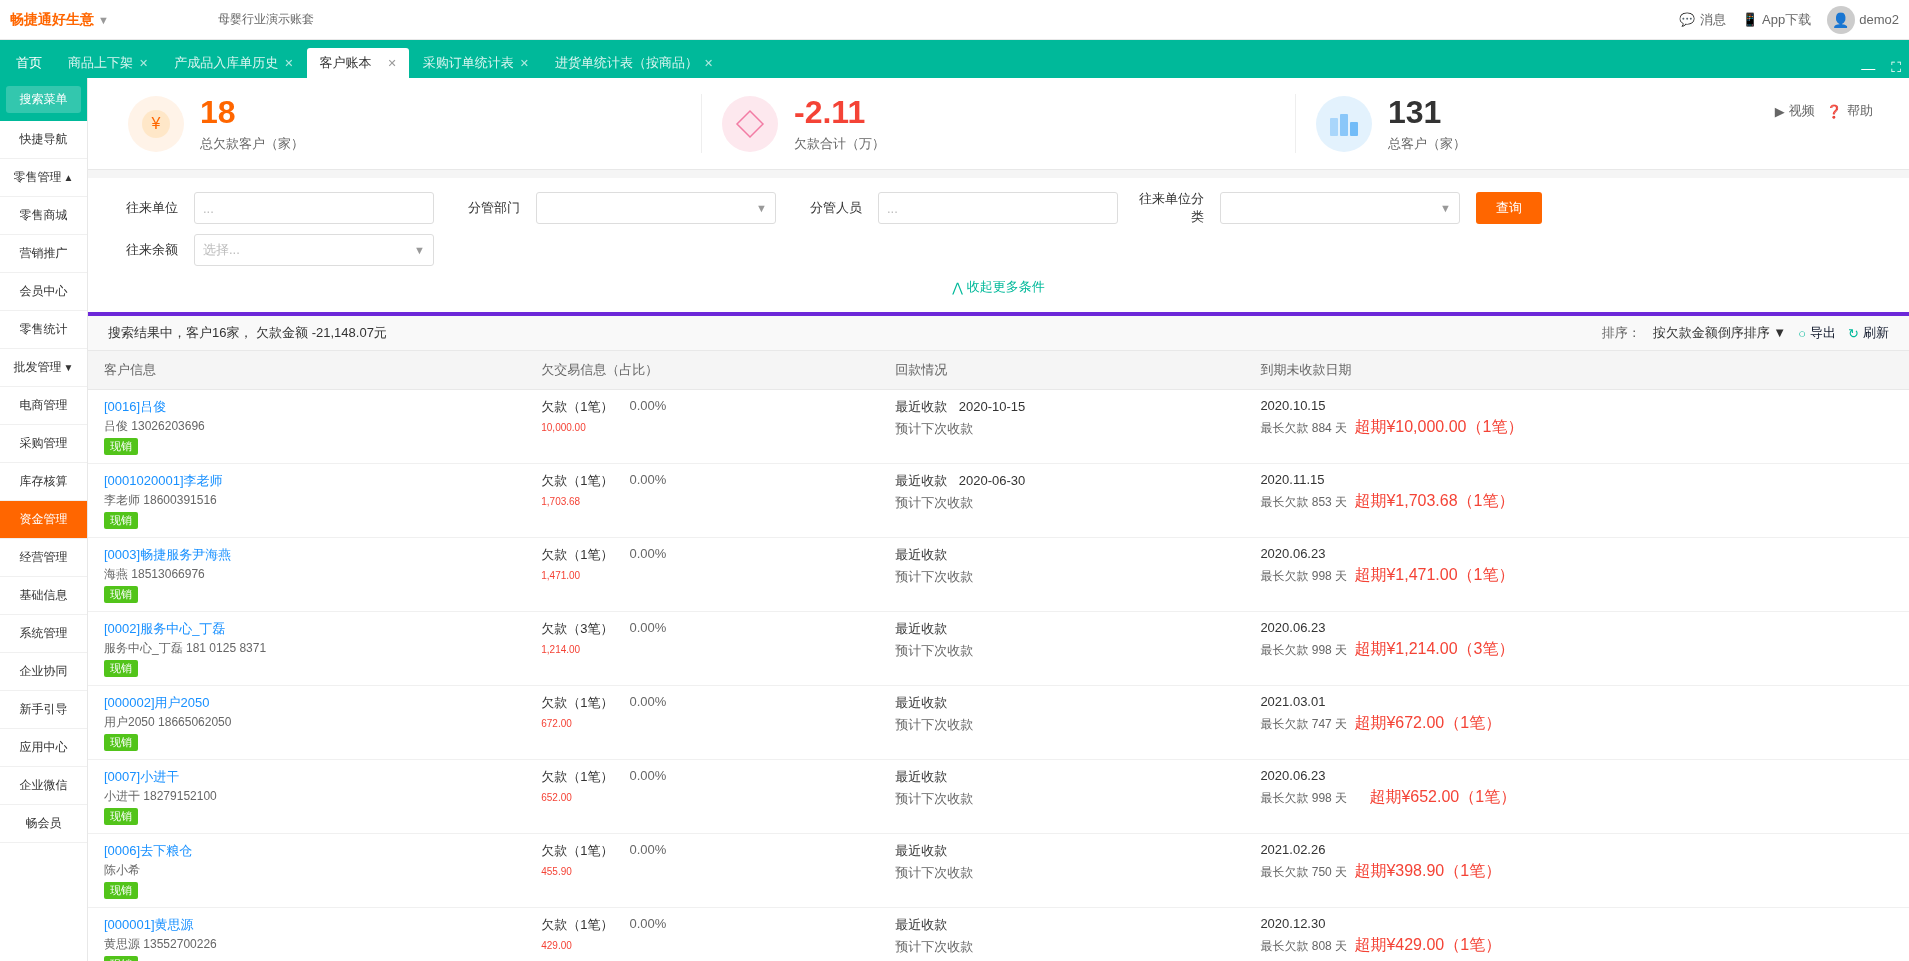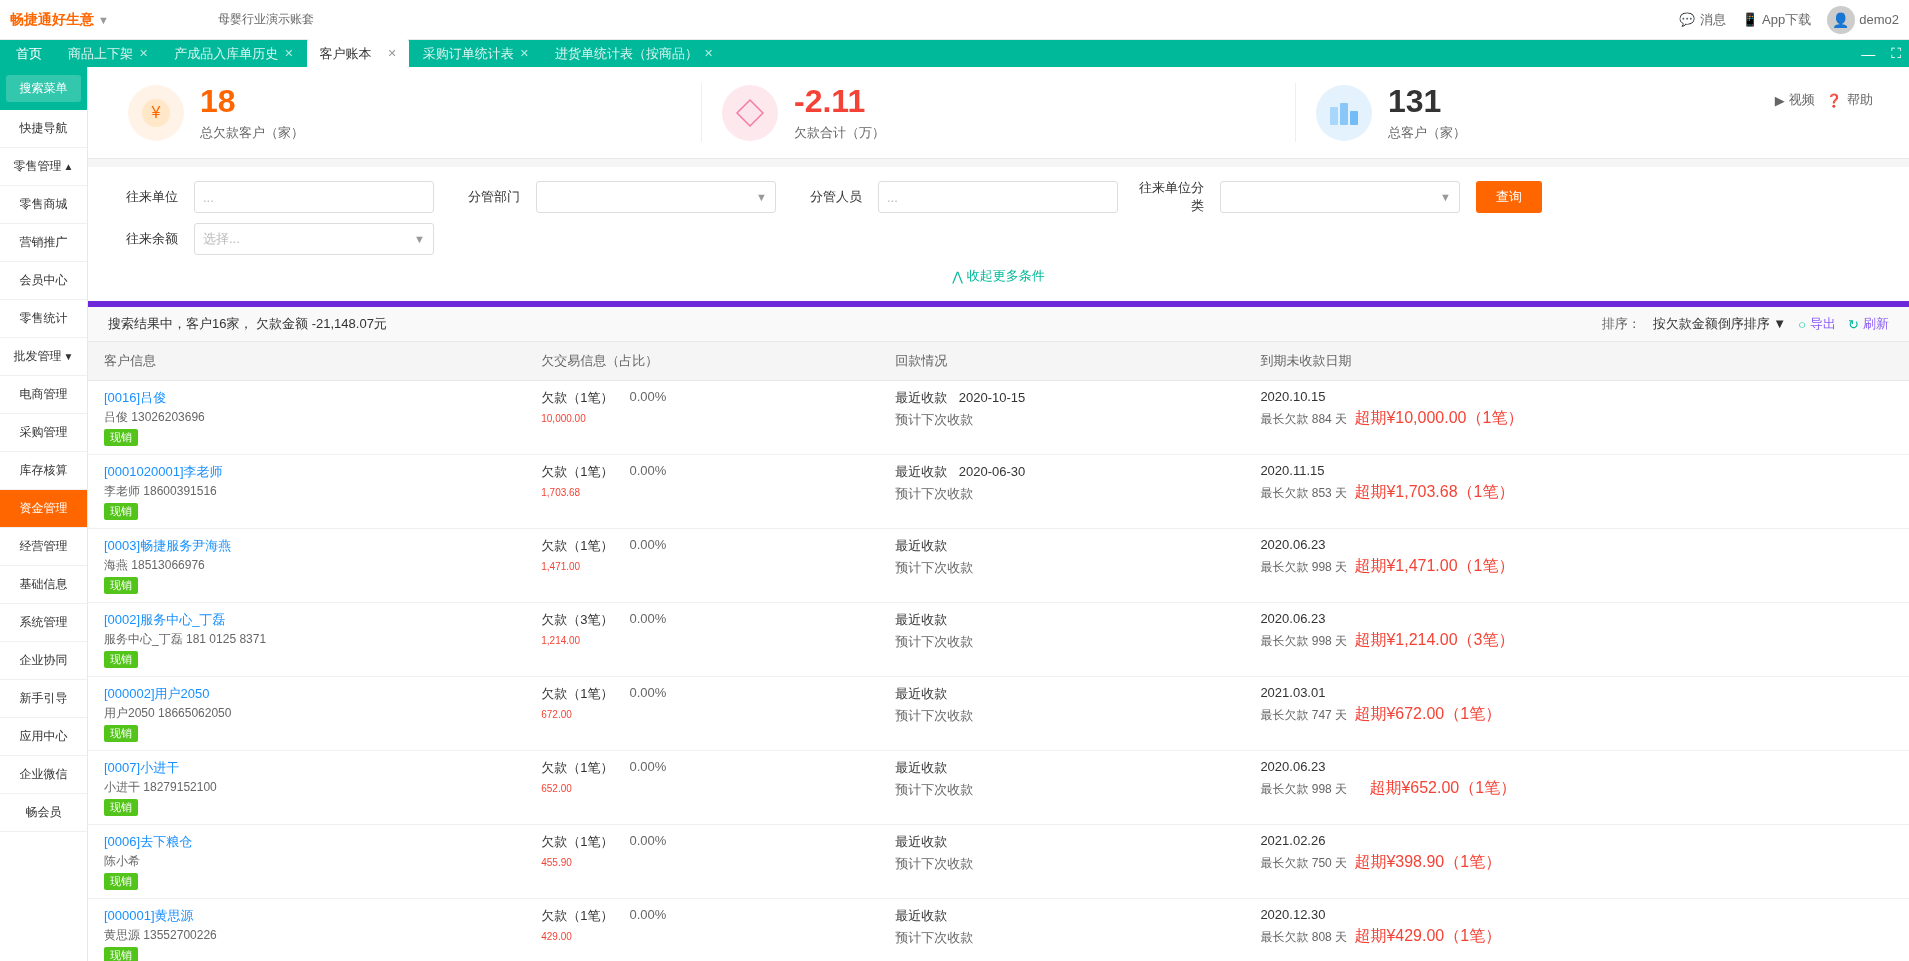--- a/index.html
+++ b/index.html
@@ -7,21 +7,21 @@
 
     
     .app-container { display: flex; flex-direction: column; height: 961px; width: 1909px; overflow: hidden; }
     .top-bar { display: flex; align-items: center; background: #fff; height: 40px; border-bottom: 1px solid #e8e8e8; padding: 0 10px; flex-shrink: 0; }
     .logo-area { display: flex; align-items: center; width: 200px; }
     .logo-text { color: #ff6600; font-size: 14px; font-weight: bold; }
     .top-right { margin-left: auto; display: flex; align-items: center; gap: 16px; }
     .top-action { display: flex; align-items: center; gap: 4px; color: #666; font-size: 13px; cursor: pointer; }
 
     
-    .tab-bar { display: flex; align-items: center; background: #00b99a; height: 27px; flex-shrink: 0; padding: 0 4px; }
+    .tab-bar { display: flex; align-items: flex-end; background: #00b99a; height: 38px; flex-shrink: 0; padding: 0 4px; }
     .tab { display: flex; align-items: center; padding: 0 12px; height: 30px; border-radius: 3px 3px 0 0; font-size: 13px; color: rgba(255,255,255,0.85); cursor: pointer; white-space: nowrap; margin-right: 2px; }
     .tab.home { background: transparent; color: #fff; }
     .tab.active { background: #fff; color: #333; gap: 10px; }
     .tab-close { margin-left: 6px; color: rgba(255,255,255,0.7); font-size: 11px; }
     .tab.active .tab-close { color: #999; }
     .tab-bar-right { margin-left: auto; display: flex; align-items: center; gap: 8px; }
     .window-btn { color: #fff; font-size: 14px; cursor: pointer; padding: 2px 4px; }
 
     
     .main-layout { display: flex; flex: 1; overflow: hidden; }
@@ -49,33 +49,33 @@
     .stat-info { display: flex; flex-direction: column; }
     .stat-num { font-size: 32px; font-weight: bold; }
     .stat-num.orange { color: #ff6600; }
     .stat-num.red { color: #f44336; }
     .stat-num.black { color: #333; font-weight: 700; }
     .stat-label { font-size: 13px; color: #666; margin-top: 4px; }
     .stat-top-right { margin-left: auto; display: flex; align-items: center; gap: 12px; }
     .stat-link { color: #666; font-size: 13px; cursor: pointer; display: flex; align-items: center; gap: 4px; }
 
     
-    .filter-area { background: #fff; padding: 12px 20px; margin: 8px 0 0; border-bottom: 6px solid #6d28d9; flex-shrink: 0; }
+    .filter-area { background: #fff; padding: 12px 20px; margin: 8px 0 0; border-bottom: 4px solid #6d28d9; flex-shrink: 0; }
     .filter-row { display: flex; align-items: center; gap: 16px; margin-bottom: 8px; }
     .filter-label { font-size: 13px; color: #333; width: 70px; flex-shrink: 0; text-align: right; }
     .filter-input { flex: 1; max-width: 240px; height: 32px; border: 1px solid #ddd; border-radius: 3px; padding: 0 8px; font-size: 13px; display: flex; align-items: center; justify-content: space-between; cursor: pointer; background: #fff; }
     .filter-select { flex: 1; max-width: 240px; height: 32px; border: 1px solid #ddd; border-radius: 3px; padding: 0 8px; font-size: 13px; display: flex; align-items: center; justify-content: space-between; cursor: pointer; background: #fff; }
     .filter-btn { background: #ff6600; color: #fff; border: none; padding: 6px 20px; border-radius: 3px; font-size: 13px; cursor: pointer; height: 32px; }
     .collapse-btn { display: flex; align-items: center; justify-content: center; color: #00b99a; font-size: 13px; cursor: pointer; padding: 4px 0; gap: 4px; }
 
     
     .result-bar { display: flex; align-items: center; justify-content: space-between; padding: 8px 20px; background: #f9f9f9; border-bottom: 1px solid #e8e8e8; flex-shrink: 0; }
     .result-actions { display: flex; align-items: center; gap: 12px; font-size: 13px; color: #666; }
     .result-action-btn { display: flex; align-items: center; gap: 4px; cursor: pointer; color: #666; }
-    .result-action-btn span { color: #8b5cf6; }
+    .result-action-btn span { color: #0f172a; }
 
     
     .table-wrapper { flex: 1; overflow-y: auto; background: #fff; }
     .data-table { width: 100%; border-collapse: collapse; }
     .data-table thead tr { background: #f5f5f5; border-bottom: 1px solid #e8e8e8; }
     .data-table th { padding: 10px 16px; text-align: left; font-size: 13px; color: #666; font-weight: normal; border-bottom: 1px solid #e8e8e8; }
     .data-table tbody tr { border-bottom: 1px solid #f0f0f0; background: #fff; }
     .data-table td { padding: 8px 16px; font-size: 13px; vertical-align: top; }
     .customer-name { color: #1890ff; cursor: pointer; font-size: 13px; }
     .customer-phone { color: #666; font-size: 12px; margin-top: 2px; }

